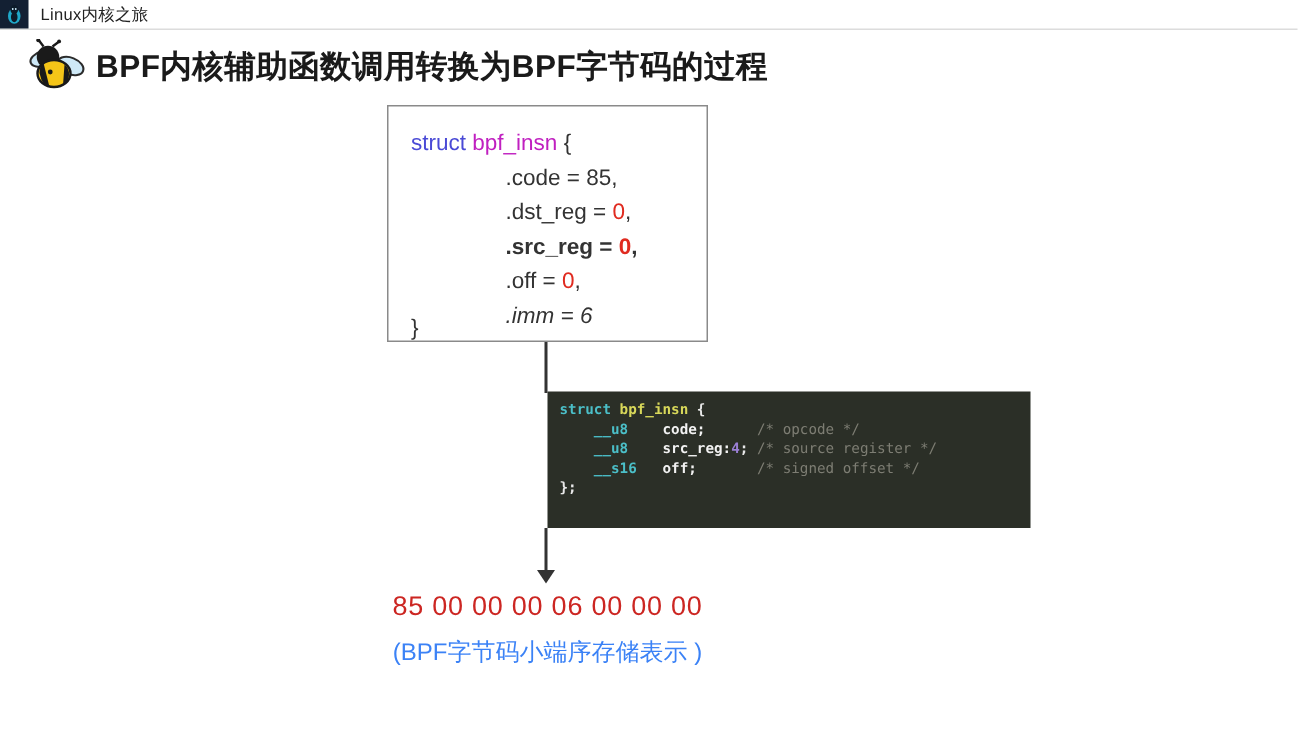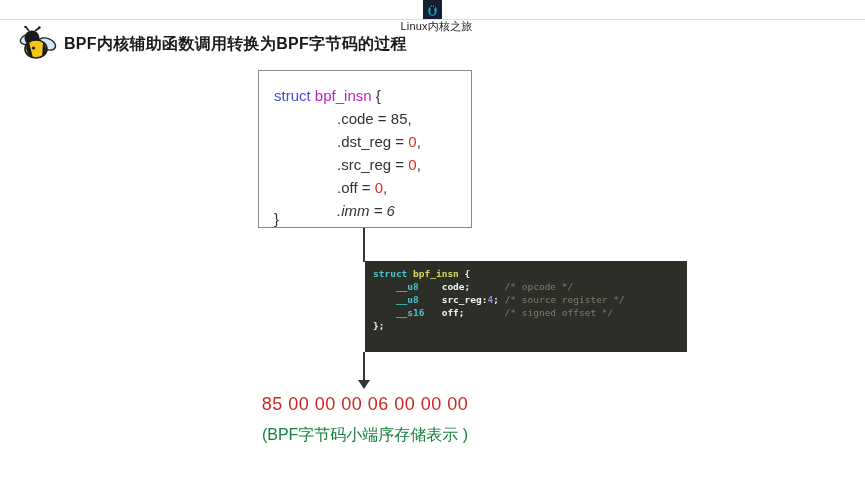--- a/index.html
+++ b/index.html
@@ -19,21 +19,20 @@
   
   #topbar {
     position: absolute;
     left: 0; top: 0;
     width: 865px; height: 20px;
     background: #ffffff;
     border-bottom: 1px solid #dcdcdc;
     display: flex;
     align-items: center;
     box-sizing: border-box;
-    flex-direction: column;
   }
   #favicon {
     width: 19px; height: 19px;
     background: #132033;
     display: flex;
     align-items: center;
     justify-content: center;
     flex: none;
   }
   #favicon svg { display: block; }
@@ -48,21 +47,21 @@
   
   #slide-title-row {
     position: absolute;
     left: 16px; top: 26px;
     display: flex;
     align-items: center;
   }
   #bee-icon { width: 44px; height: 36px; flex: none; }
   #bee-icon svg { display: block; }
   #slide-title {
-    font-size: 16px;
+    font-size: 21px;
     font-weight: bold;
     color: #1a1a1a;
     margin-left: 4px;
     white-space: nowrap;
     letter-spacing: 0.3px;
   }
 
   
   #struct-box {
     position: absolute;
@@ -140,21 +139,21 @@
     color: #cc2622;
     letter-spacing: 0.5px;
     white-space: nowrap;
   }
   #caption {
     position: absolute;
     left: 0; top: 425px;
     width: 730px;
     text-align: center;
     font-size: 16px;
-    color: #15803d;
+    color: #3b82f6;
     white-space: nowrap;
   }
 </style>
 </head>
 <body>
 
 <div id="topbar">
   <div id="favicon">
     <svg width="15" height="15" viewBox="0 0 15 15" aria-hidden="true">
       <ellipse cx="7.5" cy="8.6" rx="4.2" ry="5.2" fill="#1fa8c9"></ellipse>
@@ -190,21 +189,21 @@
   <div id="slide-title">BPF内核辅助函数调用转换为BPF字节码的过程</div>
 </div>
 
 <div id="struct-box">
   <div class="sline" style="left:15px; top:17px;"><span class="kw-struct">struct</span> <span class="kw-type">bpf_insn</span> <span>{</span></div>
 
   <div class="sline" style="left:78px; top:40px;"><span>.code = </span><span>85</span><span>,</span></div>
 
   <div class="sline" style="left:78px; top:63px;"><span>.dst_reg = </span><span class="val-red">0</span><span>,</span></div>
 
-  <div class="sline" style="left:78px; top:86px;"><span>.src_reg = </span><span class="val-red">0</span><span>,</span></div>
+  <div class="sline" style="left:78px; top:86px;font-weight:bold;"><span>.src_reg = </span><span class="val-red">0</span><span>,</span></div>
 
   <div class="sline" style="left:78px; top:109px;text-align:center;"><span>.off = </span><span class="val-red">0</span><span>,</span></div>
 
   <div class="sline" style="left:78px; top:132px;font-style:italic;"><span>.imm = </span><span>6</span><span></span></div>
 
   <div class="sline" style="left:15px; top:140px;">}</div>
 </div>
 
 <div id="conn1"></div>
 

